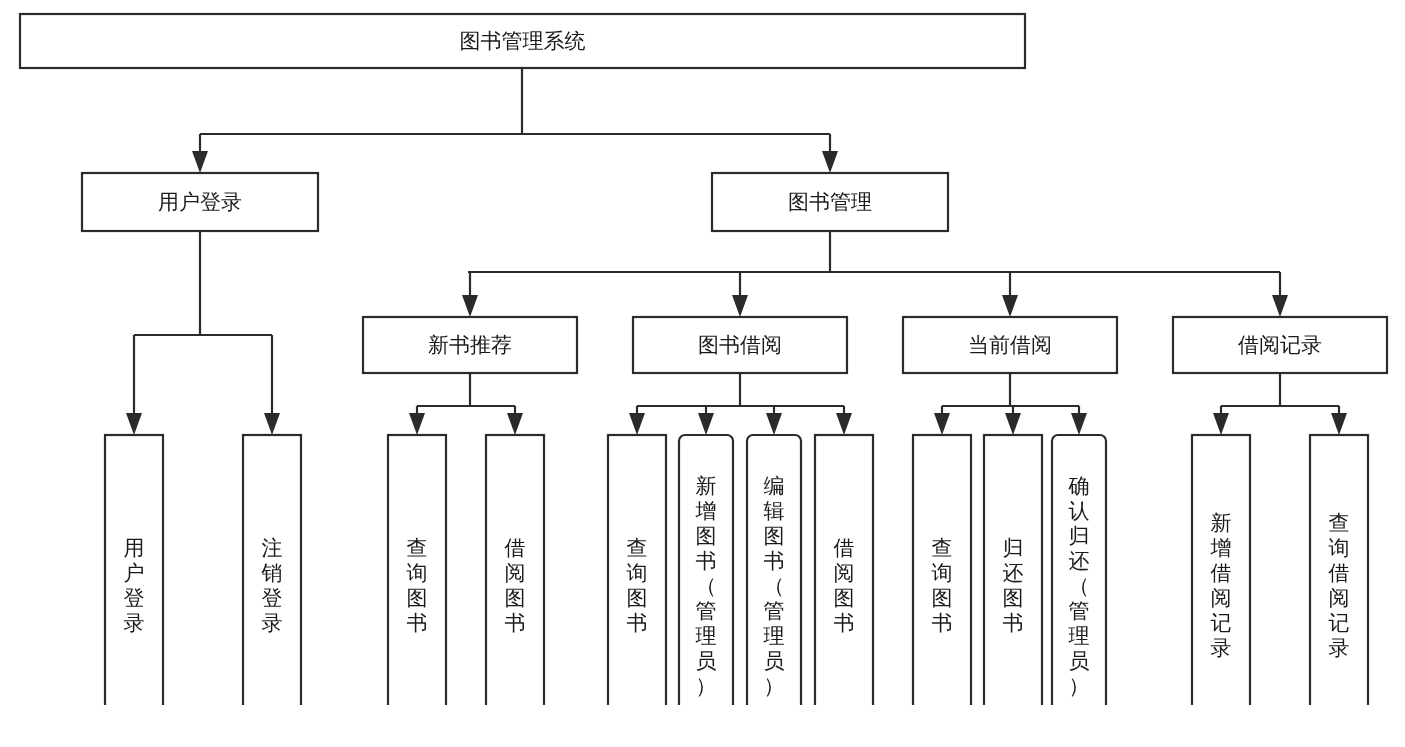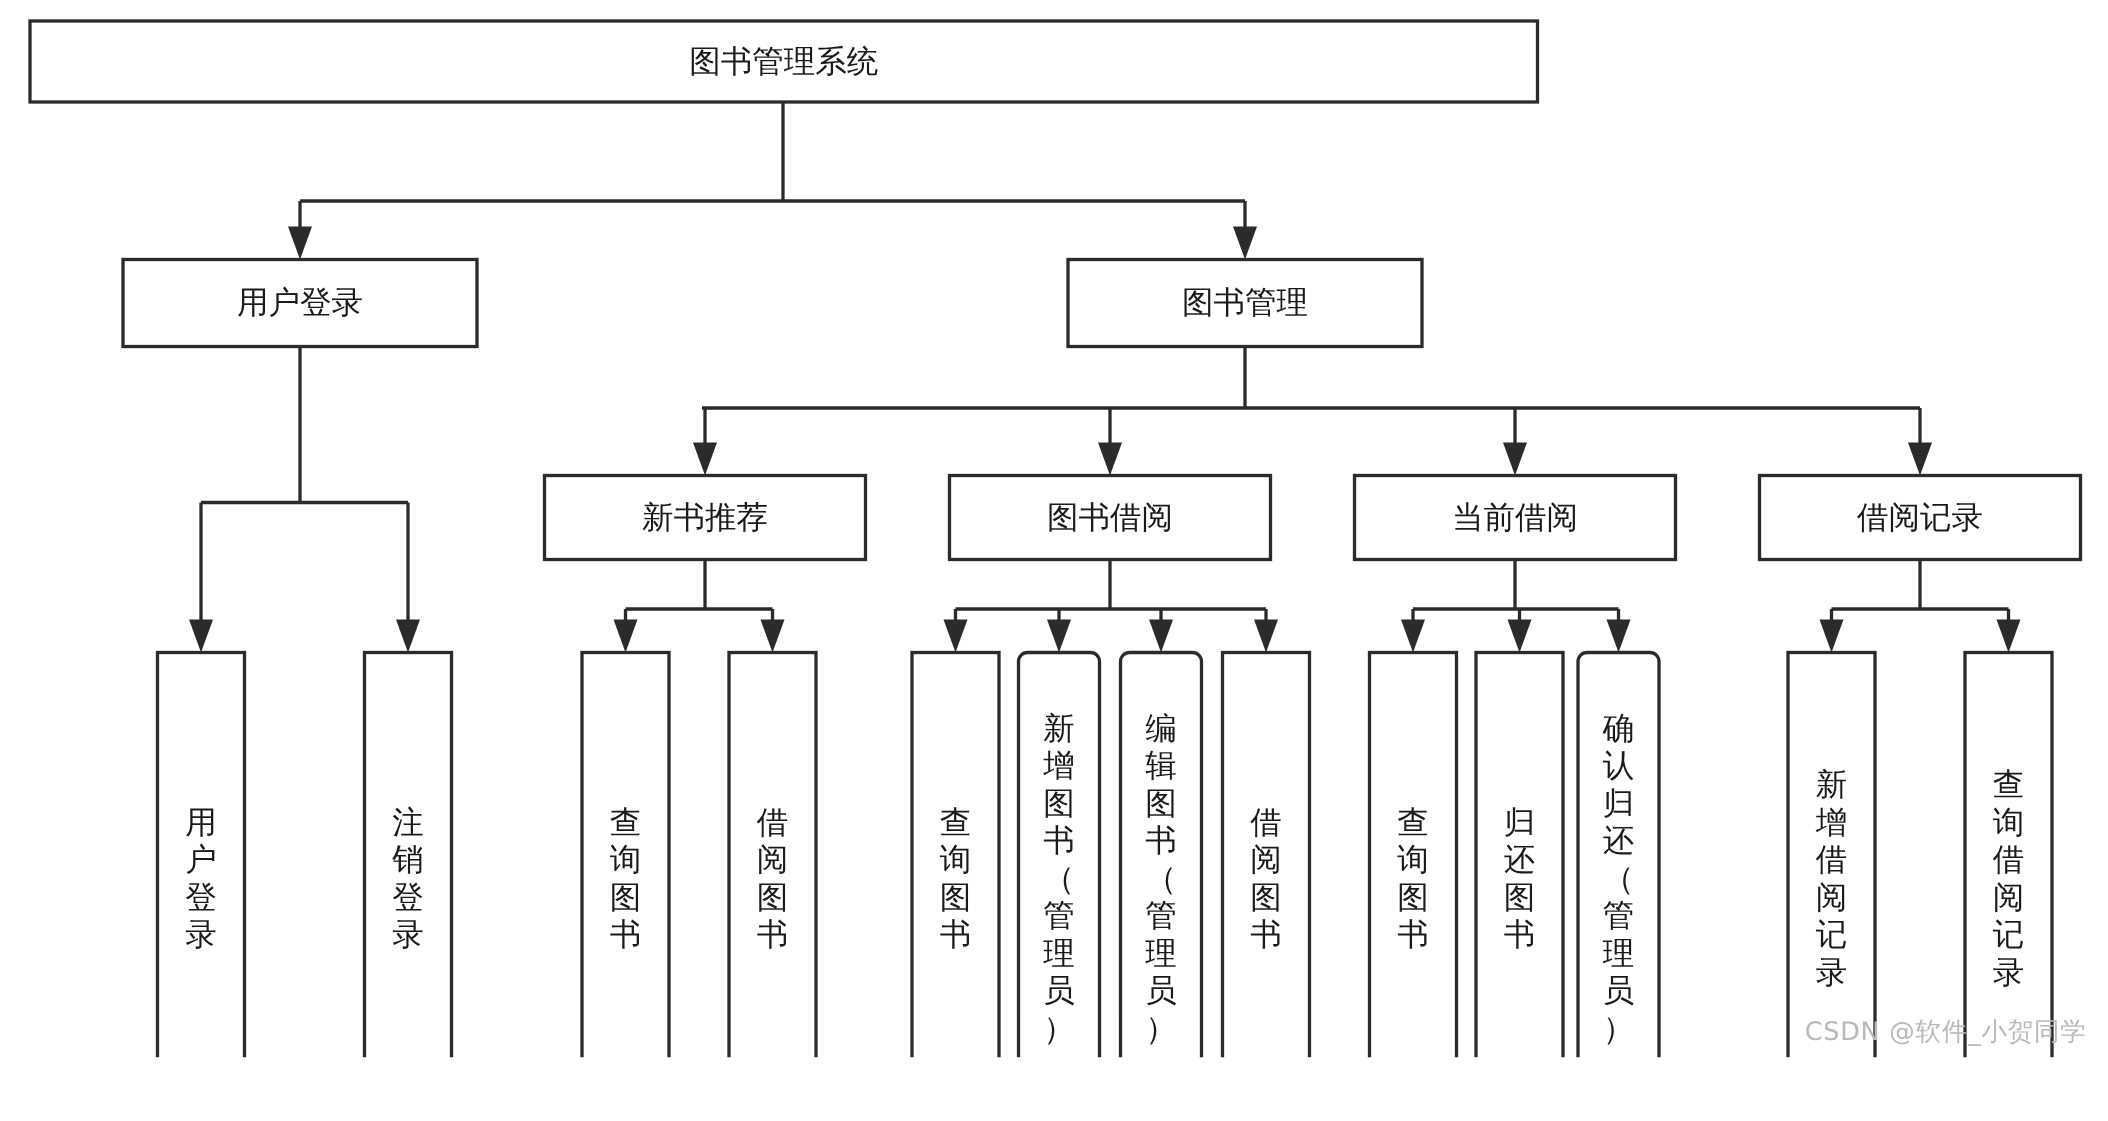--- a/index.html
+++ b/index.html
@@ -205,14 +205,13 @@
           <rect x="1192" y="435" width="58" height="298" class="node-box"></rect>
           <text x="1221" class="node-label-v"><tspan x="1221" y="530">新</tspan><tspan x="1221" y="555">增</tspan><tspan x="1221" y="580">借</tspan><tspan x="1221" y="605">阅</tspan><tspan x="1221" y="630">记</tspan><tspan x="1221" y="655">录</tspan></text>
         </g>
         <g>
           <rect x="1310" y="435" width="58" height="298" class="node-box"></rect>
           <text x="1339" class="node-label-v"><tspan x="1339" y="530">查</tspan><tspan x="1339" y="555">询</tspan><tspan x="1339" y="580">借</tspan><tspan x="1339" y="605">阅</tspan><tspan x="1339" y="630">记</tspan><tspan x="1339" y="655">录</tspan></text>
         </g>
       </g>
   </svg>
 
-  <div class="watermark">CSDN @软件_小贺同学</div>
 </div>
 
 </body></html>

